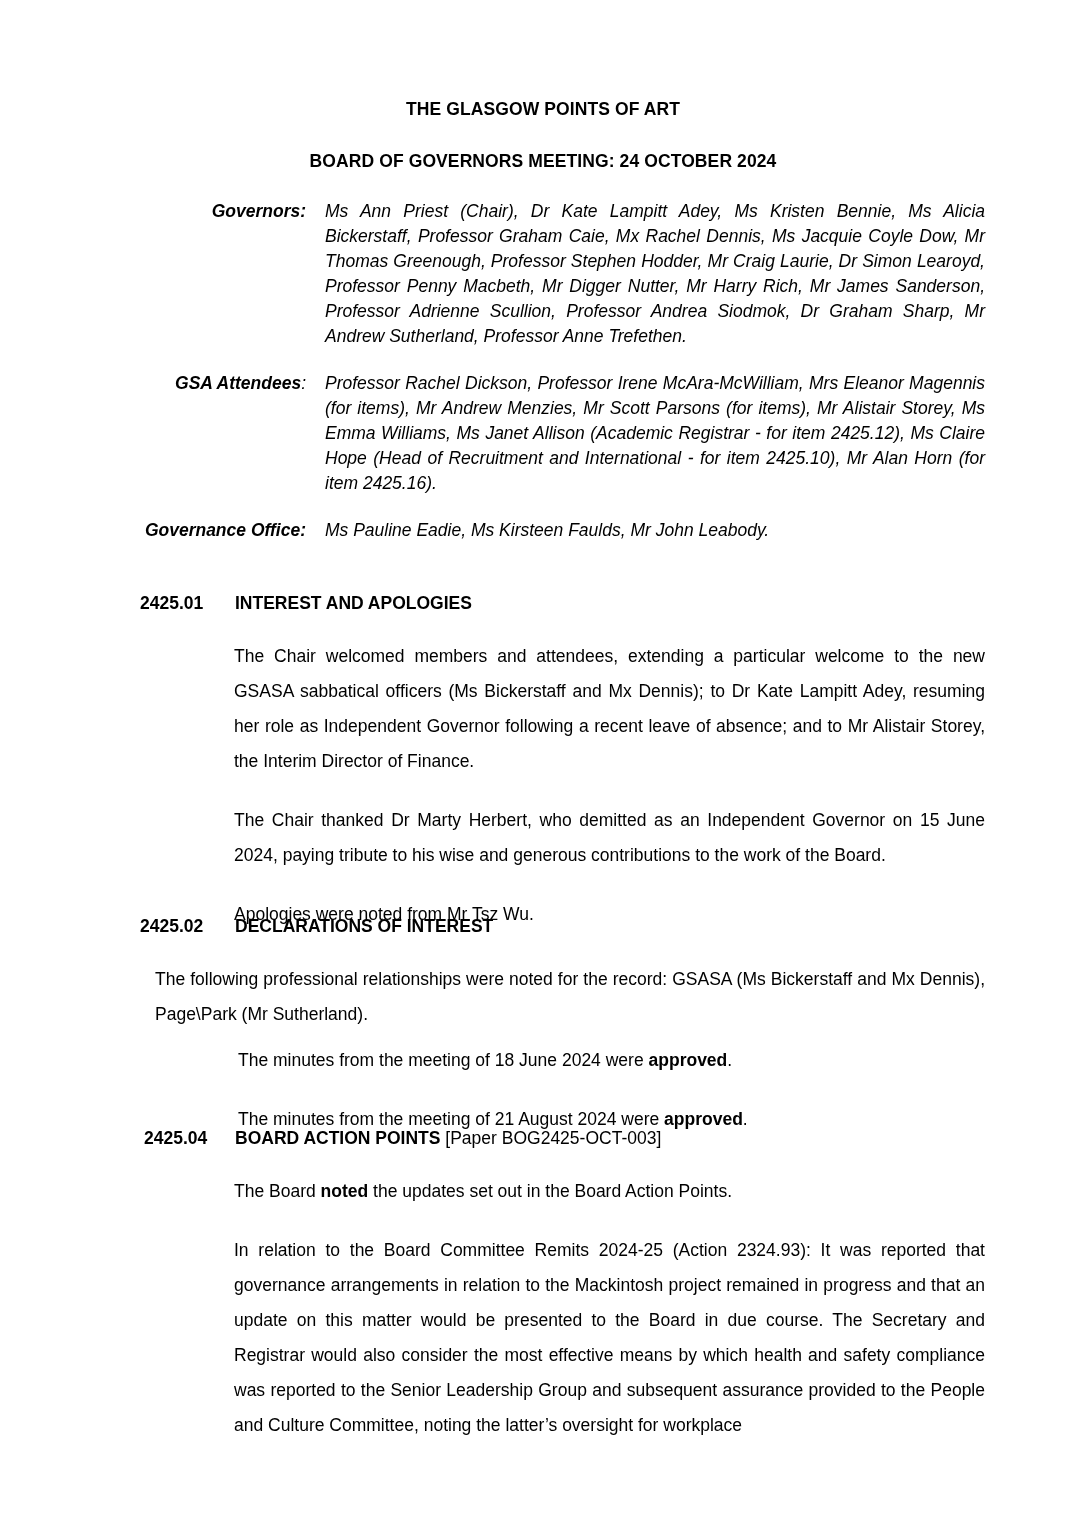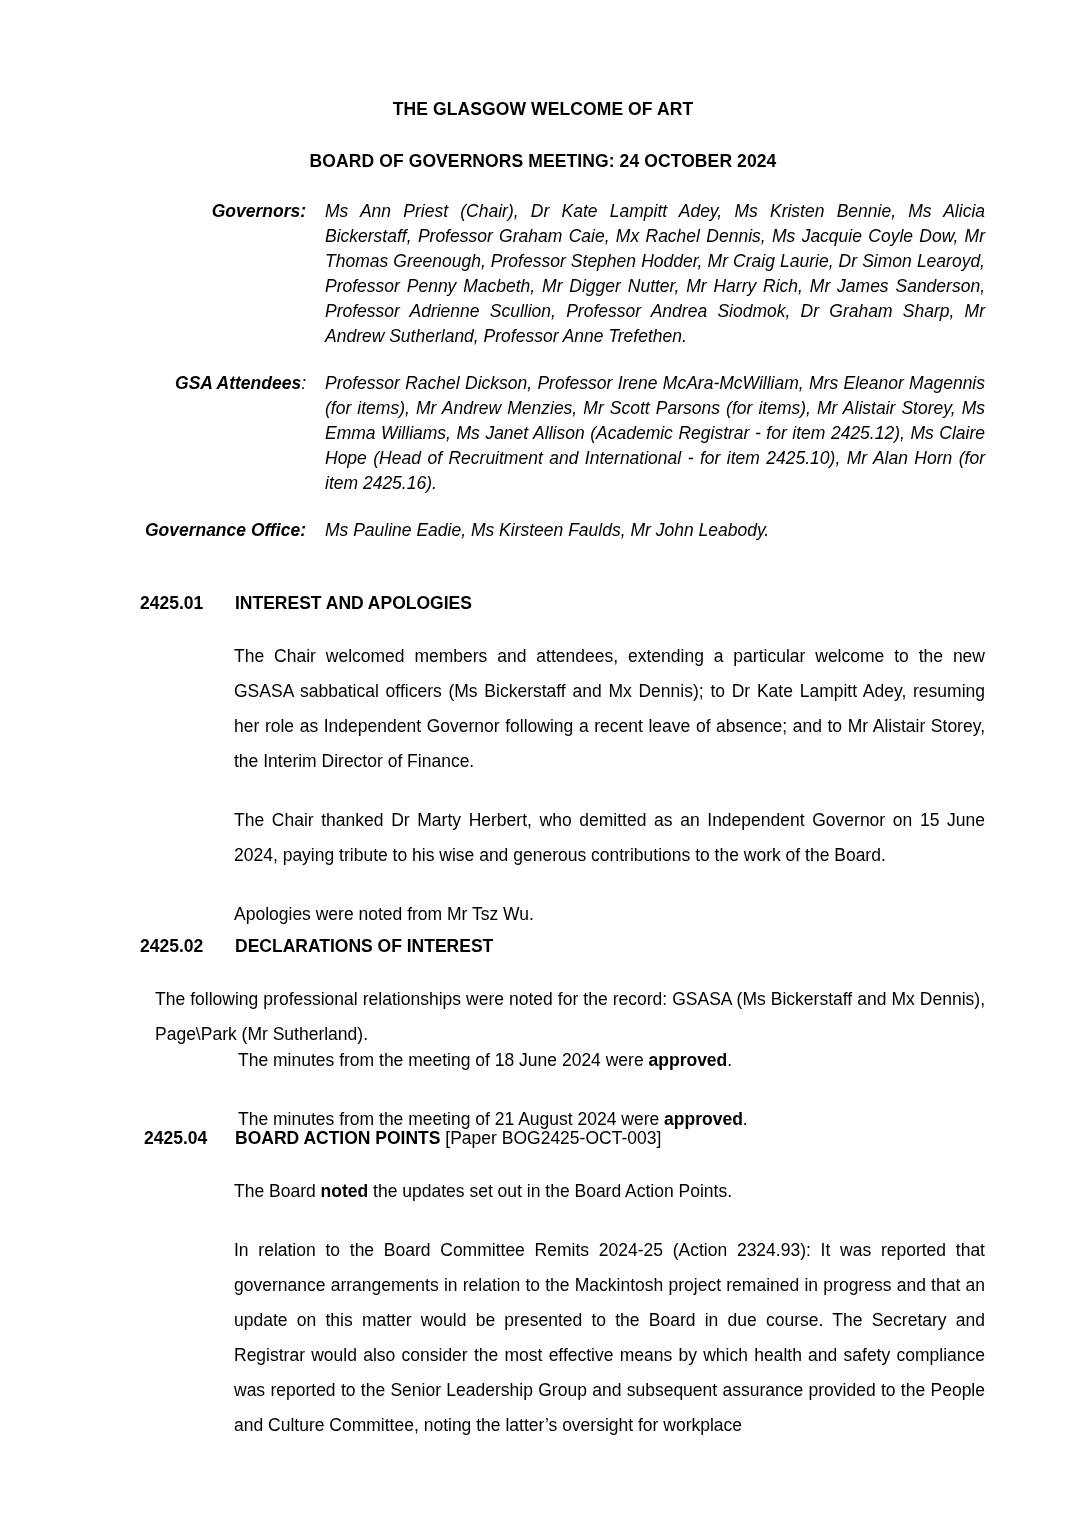--- a/index.html
+++ b/index.html
@@ -134,21 +134,21 @@
   .sec-body p.flush {
     text-align: left;
   }
   b { font-weight: bold; }
 </style>
 </head>
 <body>
 
 <div class="page">
 
-  <div class="doc-title">THE GLASGOW WELCOME OF ART</div>
+  <div class="doc-title">THE GLASGOW POINTS OF ART</div>
   <div class="doc-subtitle">BOARD OF GOVERNORS MEETING: 24 OCTOBER 2024</div>
 
   <div class="attendance">
 
     <div class="att-row">
       <div class="att-label">Governors:</div>
       <div class="att-value">Ms Ann Priest (Chair), Dr Kate Lampitt Adey, Ms Kristen Bennie, Ms Alicia Bickerstaff, Professor Graham Caie, Mx Rachel Dennis, Ms Jacquie Coyle Dow, Mr Thomas Greenough, Professor Stephen Hodder, Mr Craig Laurie, Dr Simon Learoyd, Professor Penny Macbeth, Mr Digger Nutter, Mr Harry Rich, Mr James Sanderson, Professor Adrienne Scullion, Professor Andrea Siodmok, Dr Graham Sharp, Mr Andrew Sutherland, Professor Anne Trefethen.</div>
     </div>
 
     <div class="att-row">
@@ -168,21 +168,21 @@
       <div class="sec-num">2425.01</div>
       <div class="sec-title">INTEREST AND APOLOGIES</div>
     </div>
     <div class="sec-body" style="margin-top:23px;">
       <p>The Chair welcomed members and attendees, extending a particular welcome to the new GSASA sabbatical officers (Ms Bickerstaff and Mx Dennis); to Dr Kate Lampitt Adey, resuming her role as Independent Governor following a recent leave of absence; and to Mr Alistair Storey, the Interim Director of Finance.</p>
       <p>The Chair thanked Dr Marty Herbert, who demitted as an Independent Governor on 15 June 2024, paying tribute to his wise and generous contributions to the work of the Board.</p>
       <p class="flush">Apologies were noted from Mr Tsz Wu.</p>
     </div>
   </div>
 
-  <div class="section" style="top:934px;">
+  <div class="section" style="top:914px;">
     <div class="sec-head">
       <div class="sec-num">2425.02</div>
       <div class="sec-title">DECLARATIONS OF INTEREST</div>
     </div>
     <div class="sec-body" style="margin-top:23px;margin-left:15px;">
       <p>The following professional relationships were noted for the record: GSASA (Ms Bickerstaff and Mx Dennis), Page\Park (Mr Sutherland).</p>
     </div>
   </div>
 
   <div class="section" style="top:1006px;">

